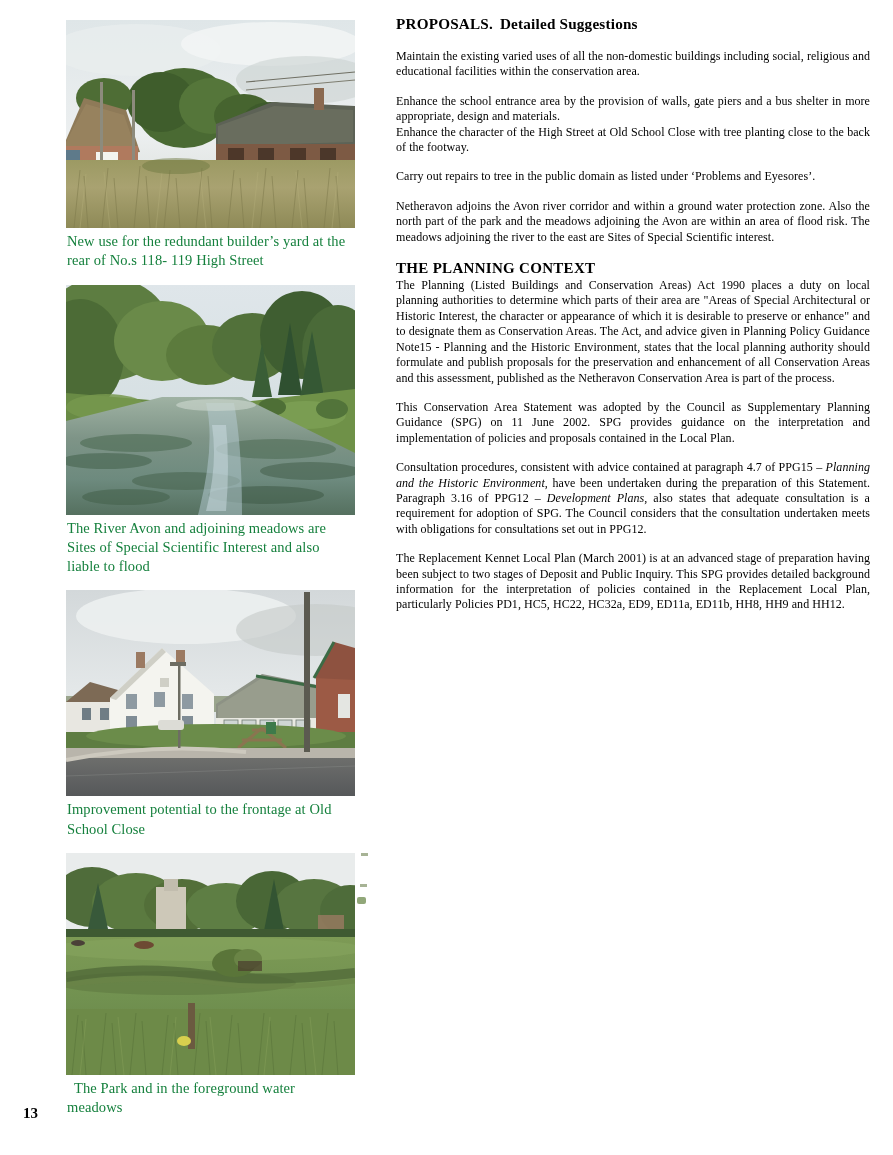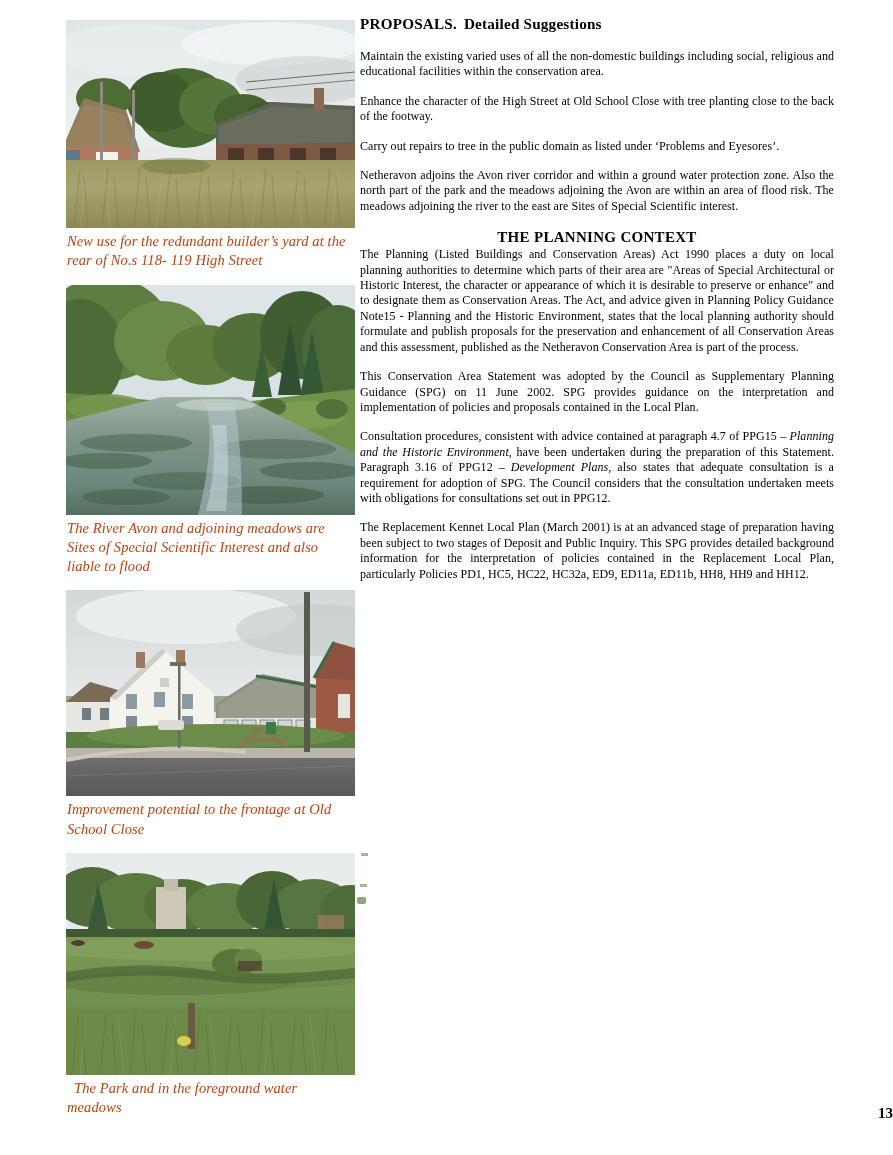--- a/index.html
+++ b/index.html
@@ -39,37 +39,36 @@
   .photo {
     width: 289px;
     display: block;
     border: 0;
     position: relative;
     overflow: hidden;
   }
 
   .caption {
     font-family: "Liberation Serif", "DejaVu Serif", serif;
-    font-style: italic;
     font-size: 14.5px;
     line-height: 1.33;
-    color: #c2410c;
+    color: #15803d;
     letter-spacing: 0.1px;
     margin: 4px 7px 14px 0;
     padding: 0 0 0 1px;
   }
   .caption.indent { text-indent: 7px; }
 
   
   .photo svg { display: block; }
 
   
   .right-col {
     position: absolute;
-    left: 360px;
+    left: 396px;
     top: 14px;
     width: 474px;
   }
 
   .h-bold {
     font-family: "Liberation Serif", "DejaVu Serif", serif;
     font-weight: bold;
     font-size: 15.2px;
     line-height: 1.25;
     margin: 0 0 16px 0;
@@ -77,21 +76,20 @@
   }
   .h-bold .sp { display: inline-block; width: 7px; }
 
   .h-section {
     font-family: "Liberation Serif", "DejaVu Serif", serif;
     font-weight: bold;
     font-size: 15px;
     line-height: 1.2;
     margin: 0 0 1px 0;
     letter-spacing: 0.3px;
-    text-align: center;
   }
 
   p.body {
     font-family: "Liberation Serif", "DejaVu Serif", serif;
     font-size: 12px;
     line-height: 1.285;
     text-align: justify;
     margin: 0 0 14px 0;
     letter-spacing: 0.05px;
     -webkit-hyphens: none;
@@ -100,21 +98,21 @@
   p.body.tight { margin-bottom: 0; }
 
   .ital { font-style: italic; }
 
   
   .folio {
     position: absolute;
     left: 0;
     top: 1105px;
     width: 893px;
-    text-align: right;
+    text-align: left;
     font-family: "Liberation Serif", "DejaVu Serif", serif;
     font-weight: bold;
     font-size: 15px;
   }
   .folio span { display: inline-block; margin-left: 23px; }
 
   
   .artifact {
     position: absolute;
     background: #8a9a72;
@@ -444,20 +442,21 @@
   <div class="artifact a2"></div>
   <div class="artifact a3"></div>
 
   <div class="right-col">
 
     <h1 class="h-bold"><span>PROPOSALS.</span><span class="sp"></span><span>Detailed Suggestions</span></h1>
 
     <p class="body">Maintain the existing varied uses of all the non-domestic buildings including social, religious and educational facilities within the conservation area.</p>
 
 
+    <p class="body tight">Enhance the school entrance area by the provision of walls,  gate piers and a bus shelter in more appropriate, design and materials.</p>
 
 
     <p class="body">Enhance the character of the High Street at Old School Close with tree planting close to the back of the footway.</p>
 
     <p class="body">Carry out repairs to tree in the public domain as listed under ‘Problems and Eyesores’.</p>
 
     <p class="body">Netheravon adjoins the Avon river corridor and within a ground water protection zone. Also the north part of the park and the meadows adjoining the Avon are within an area of flood risk.  The meadows adjoining the river to the east are Sites of Special Scientific interest.</p>
 
     <h2 class="h-section">THE PLANNING CONTEXT</h2>
 

